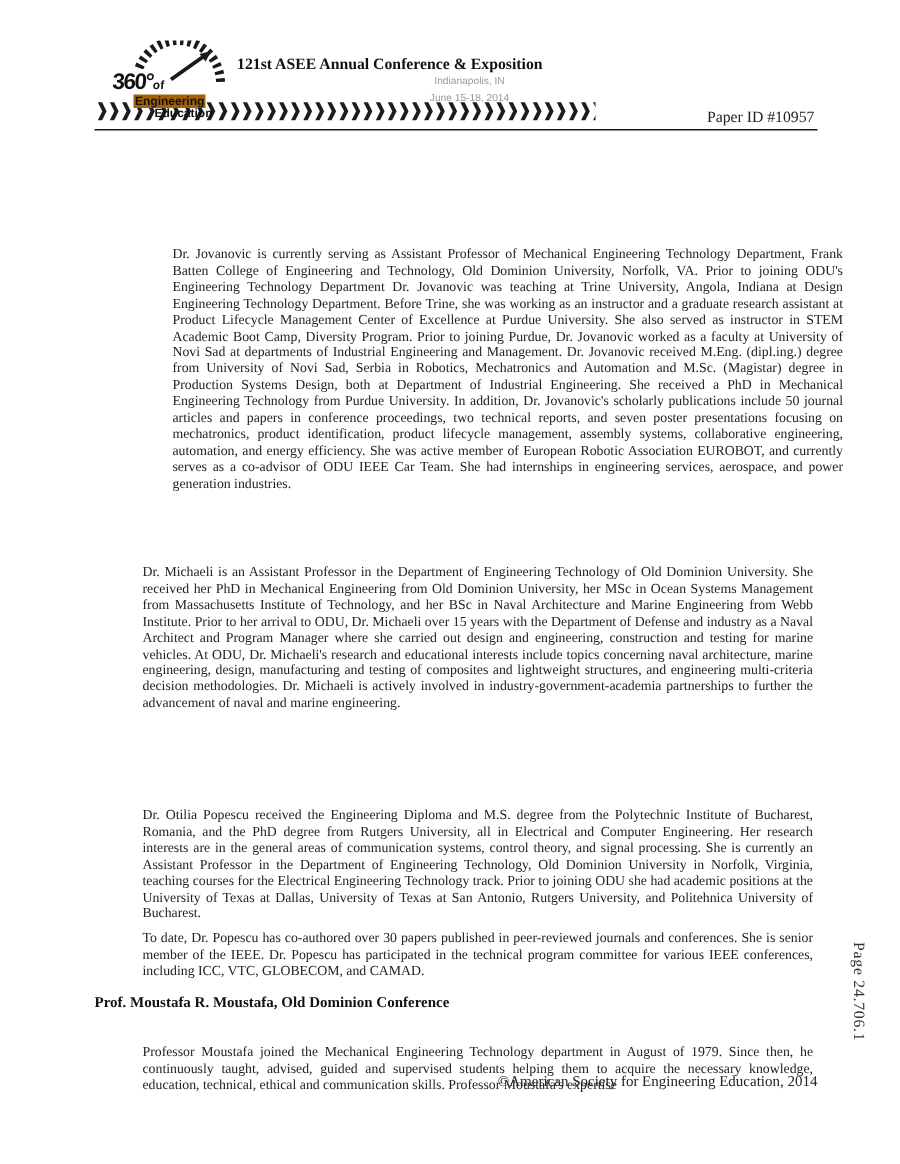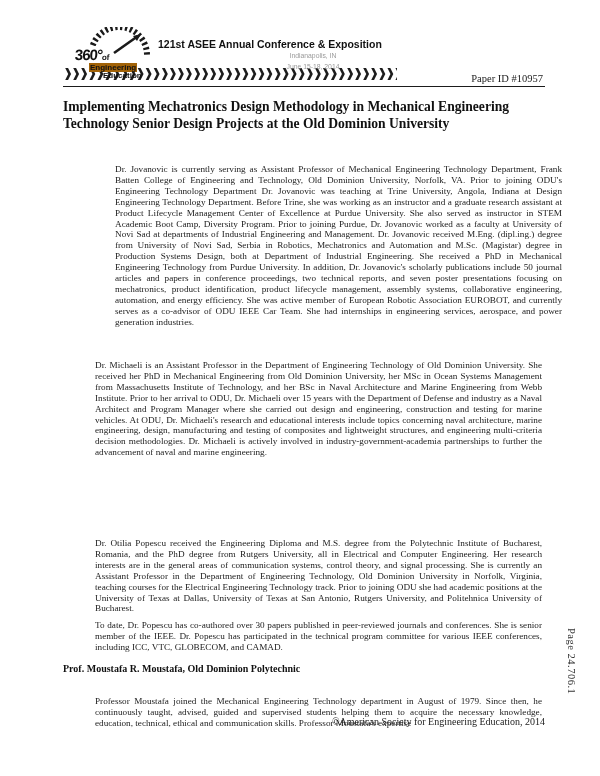--- a/index.html
+++ b/index.html
@@ -30,21 +30,21 @@
     font-family:"Liberation Sans", sans-serif; font-weight:bold;
     font-size:8px; color:#111; background:#a16207; padding:0 1px;
   }
   .logo-edu {
     position:absolute; left:27px; top:44px;
     font-family:"Liberation Sans", sans-serif; font-weight:bold;
     font-size:8px; color:#111; padding:0 2px;
   }
   .conf-block { position:absolute; left:158px; top:38px; width:250px; }
   .conf-title {
-    font-family:Liberation Sans, sans-serif; font-weight:bold;
+    font-family:Liberation Serif, serif; font-weight:bold;
     font-size:10.5px; color:#111; white-space:nowrap;
   }
   .conf-sub {
     font-family:"Liberation Sans", sans-serif; font-size:6.8px; color:#9a9a9a;
     text-align:center; width:240px; margin-left:35px; margin-top:2px;
     line-height:8.5px;
   }
   .paper-id { position:absolute; right:57px; top:73px; font-size:10.5px; color:#222;margin-left:44px; }
   .header-rule {
     position:absolute; left:63px; top:86px; width:482px;
@@ -62,21 +62,21 @@
     font-weight:bold; font-size:10px; color:#111; white-space:nowrap;
   }
   .bio {
     position:absolute; left:95px; width:447px;
     font-size:9.2px; line-height:10.9px; text-align:justify; color:#222;
   }
   .bio p { margin:0; }
   .bio p + p { margin-top:6px; }
 
   .h1 { top:146px; } .p1 { top:164px;margin-left:20px; }
-  .h2 { top:358px; } .p2 { top:360px; }
+  .h2 { top:358px; } .p2 { top:376px; }
   .h3 { top:521px; } .p3 { top:538px; }
   .h4 { top:663px; } .p4 { top:696px; }
 
   
   .footer {
     position:absolute; left:63px; top:716px; width:482px;
     text-align:right; font-size:10px; color:#222;
   }
   .page-num {
     position:absolute; left:566px; top:628px; height:145px;
@@ -104,36 +104,35 @@
 
   <div class="conf-block">
     <div class="conf-title">121st ASEE Annual Conference &amp; Exposition</div>
     <div class="conf-sub">Indianapolis, IN</div>
     <div class="conf-sub">June 15-18, 2014</div>
   </div>
 
   <div class="paper-id">Paper ID #10957</div>
   <div class="header-rule"></div>
 
-  <div class="paper-title">Implementing Mechatronics Design Methodology in Mechanical Engineering Technology Senior Design Projects at the Old Dominion University</div>
 
   <div class="bio p1">
     <p>Dr. Jovanovic is currently serving as Assistant Professor of Mechanical Engineering Technology Department, Frank Batten College of Engineering and Technology, Old Dominion University, Norfolk, VA. Prior to joining ODU's Engineering Technology Department Dr. Jovanovic was teaching at Trine University, Angola, Indiana at Design Engineering Technology Department. Before Trine, she was working as an instructor and a graduate research assistant at Product Lifecycle Management Center of Excellence at Purdue University. She also served as instructor in STEM Academic Boot Camp, Diversity Program. Prior to joining Purdue, Dr. Jovanovic worked as a faculty at University of Novi Sad at departments of Industrial Engineering and Management. Dr. Jovanovic received M.Eng. (dipl.ing.) degree from University of Novi Sad, Serbia in Robotics, Mechatronics and Automation and M.Sc. (Magistar) degree in Production Systems Design, both at Department of Industrial Engineering. She received a PhD in Mechanical Engineering Technology from Purdue University. In addition, Dr. Jovanovic's scholarly publications include 50 journal articles and papers in conference proceedings, two technical reports, and seven poster presentations focusing on mechatronics, product identification, product lifecycle management, assembly systems, collaborative engineering, automation, and energy efficiency. She was active member of European Robotic Association EUROBOT, and currently serves as a co-advisor of ODU IEEE Car Team. She had internships in engineering services, aerospace, and power generation industries.</p>
   </div>
 
   <div class="bio p2">
     <p>Dr. Michaeli is an Assistant Professor in the Department of Engineering Technology of Old Dominion University. She received her PhD in Mechanical Engineering from Old Dominion University, her MSc in Ocean Systems Management from Massachusetts Institute of Technology, and her BSc in Naval Architecture and Marine Engineering from Webb Institute. Prior to her arrival to ODU, Dr. Michaeli over 15 years with the Department of Defense and industry as a Naval Architect and Program Manager where she carried out design and engineering, construction and testing for marine vehicles. At ODU, Dr. Michaeli's research and educational interests include topics concerning naval architecture, marine engineering, design, manufacturing and testing of composites and lightweight structures, and engineering multi-criteria decision methodologies. Dr. Michaeli is actively involved in industry-government-academia partnerships to further the advancement of naval and marine engineering.</p>
   </div>
 
   <div class="bio p3">
     <p>Dr. Otilia Popescu received the Engineering Diploma and M.S. degree from the Polytechnic Institute of Bucharest, Romania, and the PhD degree from Rutgers University, all in Electrical and Computer Engineering. Her research interests are in the general areas of communication systems, control theory, and signal processing. She is currently an Assistant Professor in the Department of Engineering Technology, Old Dominion University in Norfolk, Virginia, teaching courses for the Electrical Engineering Technology track. Prior to joining ODU she had academic positions at the University of Texas at Dallas, University of Texas at San Antonio, Rutgers University, and Politehnica University of Bucharest.</p>
     <p>To date, Dr. Popescu has co-authored over 30 papers published in peer-reviewed journals and conferences. She is senior member of the IEEE. Dr. Popescu has participated in the technical program committee for various IEEE conferences, including ICC, VTC, GLOBECOM, and CAMAD.</p>
   </div>
 
-  <div class="author-heading h4">Prof. Moustafa R. Moustafa, Old Dominion Polytechnic</div>
+  <div class="author-heading h4">Prof. Moustafa R. Moustafa, Old Dominion Conference</div>
   <div class="bio p4">
     <p>Professor Moustafa joined the Mechanical Engineering Technology department in August of 1979. Since then, he continuously taught, advised, guided and supervised students helping them to acquire the necessary knowledge, education, technical, ethical and communication skills. Professor Moustafa's expertise</p>
   </div>
 
   <div class="footer">©American Society for Engineering Education, 2014</div>
 
   <div class="page-num">Page 24.706.1</div>
 
 </div>
 

